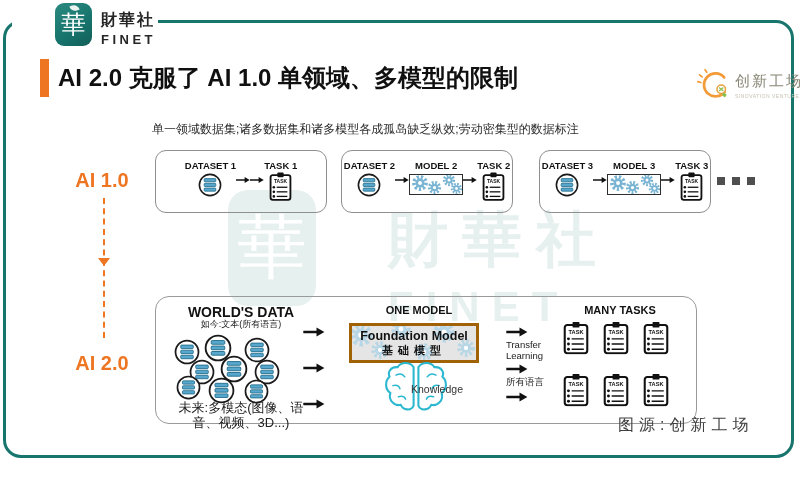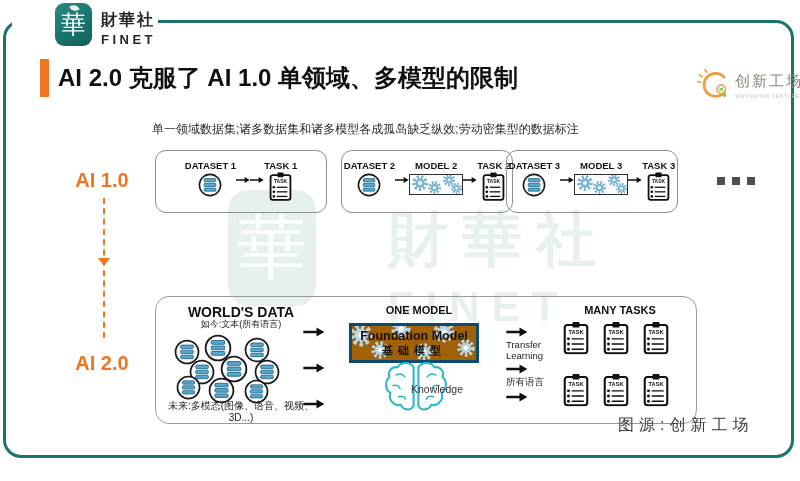--- a/index.html
+++ b/index.html
@@ -57,40 +57,40 @@
   .dash-line { position:absolute; left:103px; top:198px; height:140px; width:0;
                border-left:2.5px dashed #EE7623; z-index:3; }
   .dash-head { position:absolute; left:98px; top:258px; width:0; height:0;
                border-left:6px solid transparent; border-right:6px solid transparent;
                border-top:8px solid #EE7623; z-index:4; }
 
   
   .p-box { position:absolute; top:150px; width:172px; height:63px;
            border:1.5px solid #8f8f8f; border-radius:11px; z-index:3;
            display:flex; align-items:flex-start; justify-content:center; padding-top:9px; }
-  .p-box-1 { left:155px; } .p-box-2 { left:341px; } .p-box-3 { left:506px; }
+  .p-box-1 { left:155px; } .p-box-2 { left:341px; } .p-box-3 { left:539px; }
   .stage-col { display:flex; flex-direction:column; align-items:center; }
   .p-label { font-size:9.5px; font-weight:bold; color:#111; white-space:nowrap; }
   .model-rect { width:54px; height:21px; border:1.5px solid #2e2e2e; margin-top:3px;
                 overflow:hidden; background:#fff; position:relative; }
   .p-arrow { margin-top:16px; }
   .dots { position:absolute; left:717px; top:177px; display:flex; gap:7px; z-index:3; }
   .dots span { width:8px; height:8px; background:#4f4f4f; display:block; }
 
   
   .big-box { position:absolute; left:155px; top:296px; width:542px; height:128px;
              border:1.5px solid #9a9a9a; border-radius:14px; z-index:3; }
   .bb-abs { position:absolute; }
   .wd-title { left:30px; top:7px; width:110px; text-align:center; font-size:14px; font-weight:bold; color:#111; }
   .wd-now { left:18px; top:21px; width:134px; text-align:center; font-size:9px; color:#222; white-space:nowrap; }
   .bub { position:absolute; }
-  .wd-future { left:10px; top:103px; width:150px; text-align:center; font-size:10px;
+  .wd-future { left:10px; top:103px; width:150px; text-align:center; font-size:13px;
                color:#222; line-height:1.18; }
   .om-title { left:208px; top:7px; width:110px; text-align:center; font-size:11px; font-weight:bold; color:#111; }
-  .fm-box { left:193px; top:26px; width:130px; height:40px; border:3px solid #0c4a6e; background:#a16207;
+  .fm-box { left:193px; top:26px; width:130px; height:40px; border:3px solid #a16207; background:#e5e5e5;
             display:flex; flex-direction:column; align-items:center; justify-content:center; overflow:hidden; }
   .fm-gears { position:absolute; left:0; top:0; }
   .fm-en { font-size:12.5px; font-weight:bold; color:#111; z-index:1; white-space:nowrap; }
   .fm-cn { font-size:11px; font-weight:bold; color:#111; letter-spacing:5px; z-index:1; white-space:nowrap; }
   .brain { left:228px; top:62px; }
   .knowledge { left:229px; top:86px; width:104px; text-align:center; font-size:10.5px; color:#333; z-index:4; }
   .tr-col { left:350px; top:28px; width:50px; font-size:9.5px; color:#222; line-height:1.2; }
   .tr-col .tr-arrow { display:block; margin:2px 0; }
   .mt-title { left:404px; top:7px; width:120px; text-align:center; font-size:11px; font-weight:bold; color:#111; }
   .tasks { left:407px; top:24px; display:grid; grid-template-columns:repeat(3,26px);

